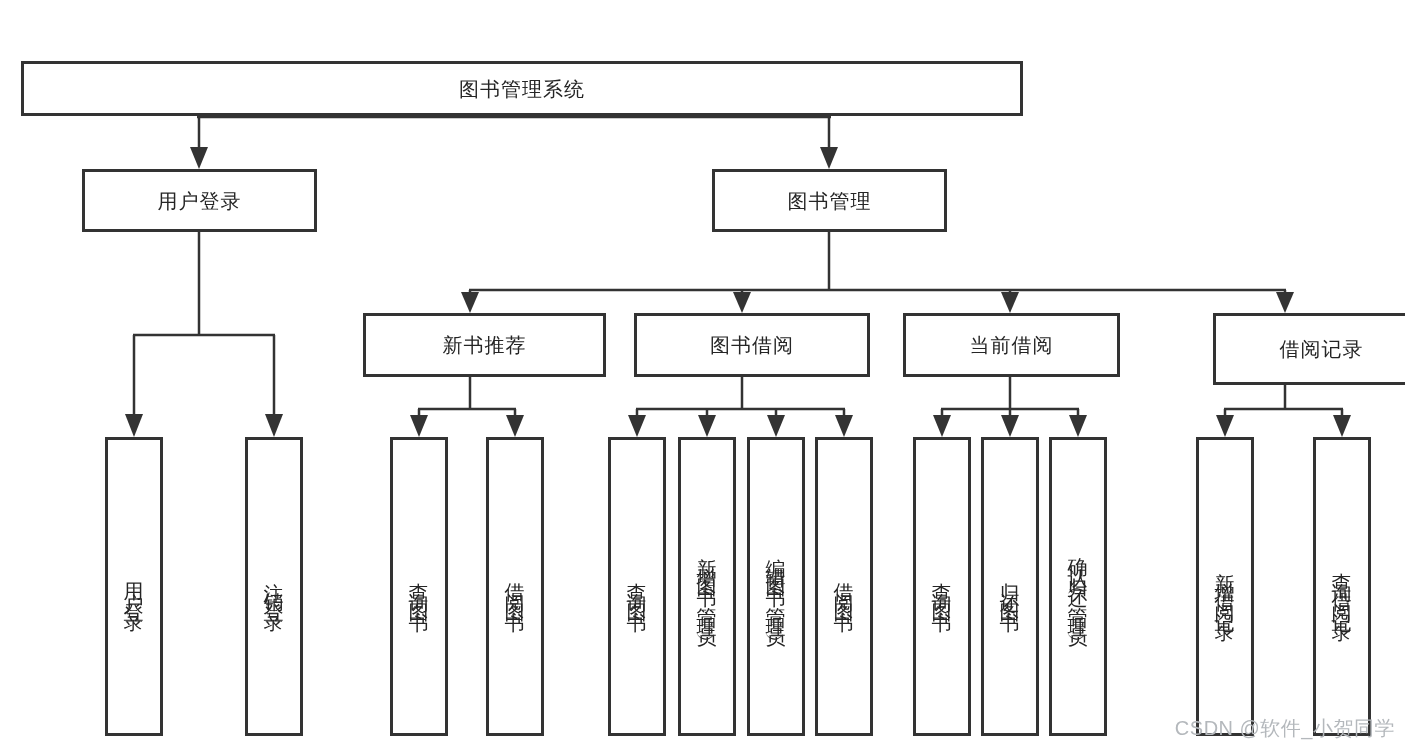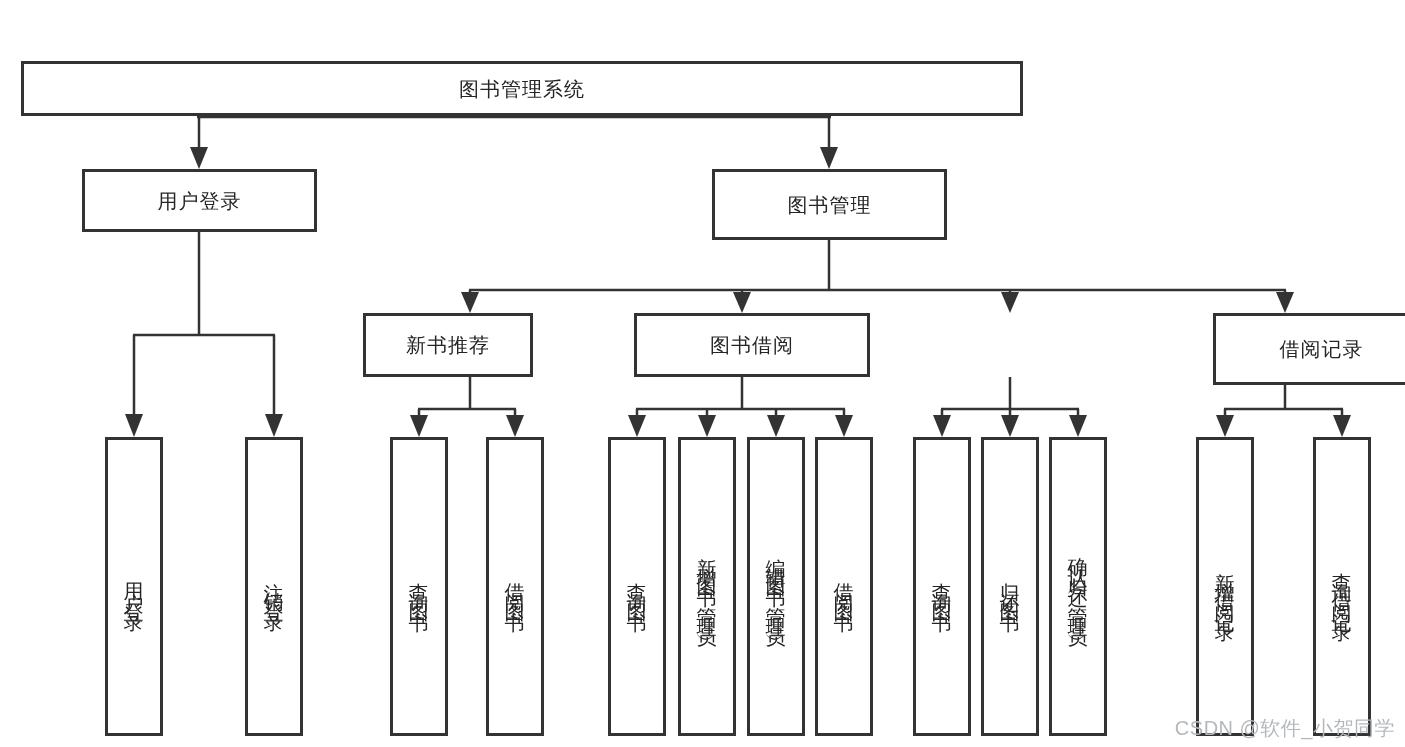--- a/index.html
+++ b/index.html
@@ -138,24 +138,25 @@
       <line x1="1225" y1="409" x2="1225" y2="419"></line>
       <polygon points="1216,415 1234,415 1225,437"></polygon>
       <line x1="1342" y1="409" x2="1342" y2="419"></line>
       <polygon points="1333,415 1351,415 1342,437"></polygon>
     </g>
   </svg>
 
   <div class="box box-h" style="left:21px; top:13px; width:1002px; height:55px;margin-top:48px;">图书管理系统</div>
 
   <div class="box box-h" style="left:82px; top:169px; width:235px; height:63px;">用户登录</div>
-  <div class="box box-h" style="left:712px; top:169px; width:235px; height:71px;">图书管理</div>
+  <div class="box box-h" style="left:712px; top:169px; width:235px; height:63px;">图书管理</div>
 
-  <div class="box box-h" style="left:363px; top:313px; width:170px; height:64px;">新书推荐</div>
+  <div class="box box-h" style="left:363px; top:313px; width:243px; height:64px;">新书推荐</div>
   <div class="box box-h" style="left:634px; top:313px; width:236px; height:64px;">图书借阅</div>
+  <div class="box box-h" style="left:903px; top:313px; width:217px; height:64px;">当前借阅</div>
   <div class="box box-h" style="left:1176px; top:313px; width:217px; height:72px;margin-left:37px;">借阅记录</div>
 
   <div class="box box-v" style="left:105px; top:437px; width:58px; height:299px;">用户登录</div>
   <div class="box box-v" style="left:245px; top:437px; width:58px; height:299px;">注销登录</div>
 
   <div class="box box-v" style="left:390px; top:437px; width:58px; height:299px;">查询图书</div>
   <div class="box box-v" style="left:486px; top:437px; width:58px; height:299px;">借阅图书</div>
 
   <div class="box box-v" style="left:608px; top:437px; width:58px; height:299px;">查询图书</div>
   <div class="box box-v" style="left:678px; top:437px; width:58px; height:299px;">新增图书（管理员）</div>

